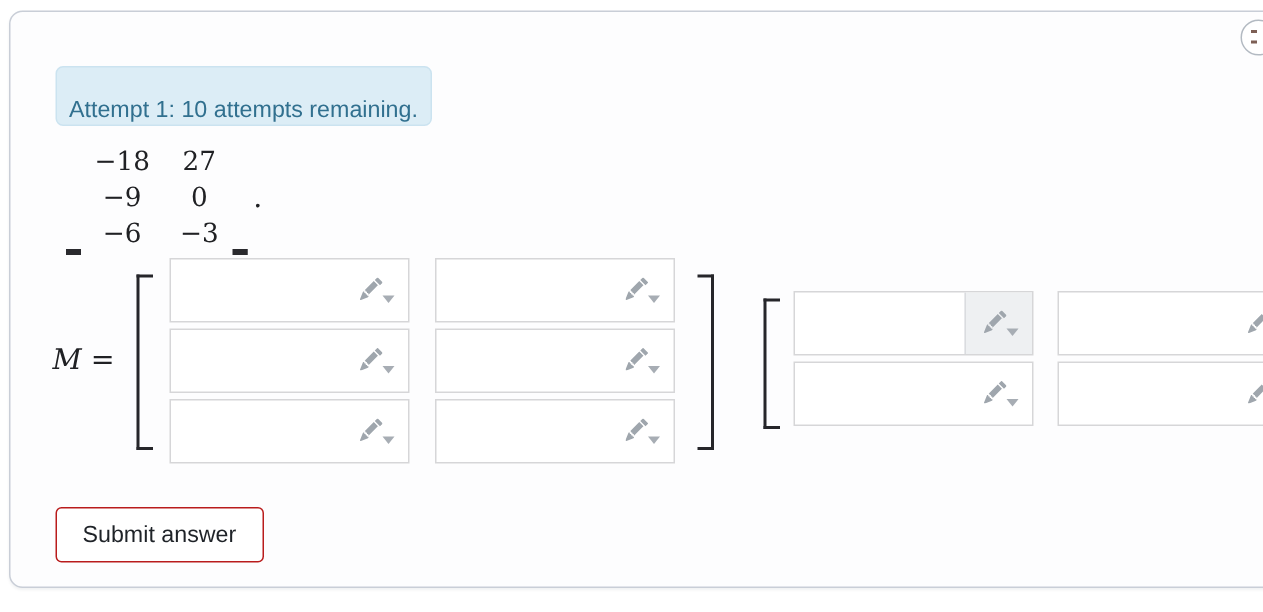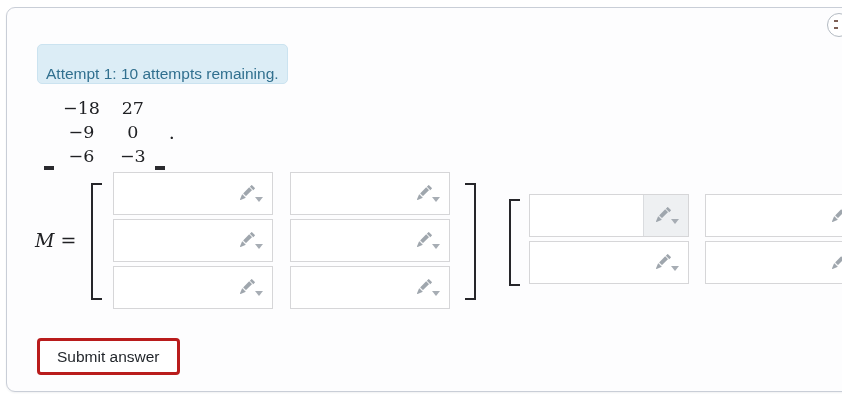--- a/index.html
+++ b/index.html
@@ -63,21 +63,21 @@
   .pencil { width:15px; height:15px; fill:#9fa6ad; margin:0 6px 2px 0; }
   .caret {
     position:absolute; right:9px; bottom:12px; width:0; height:0;
     border-left:4px solid transparent; border-right:4px solid transparent;
     border-top:5px solid #a7adb4;
   }
 
   .btns { position:absolute; left:30px; top:330px; display:flex; gap:13px; }
   .btn {
     height:37px; padding:0 17px; background:#ffffff; color:#1f2328;
-    border:3px solid #b91c1c; border-radius:4px; font-size:15.5px;
+    border:1px solid #b91c1c; border-radius:4px; font-size:15.5px;
     font-family:"Liberation Sans", sans-serif; display:flex; align-items:center; cursor:pointer;
   }
 
   .corner-circle {
     position:absolute; left:827px; top:13px; width:24px; height:24px;
     border-radius:50%; border:1.5px solid #b3bac2; background:#fff; box-sizing:border-box;
   }
   .corner-circle i { position:absolute; width:4px; height:2px; background:#7d5f55; }
   .corner-circle .m1 { left:6px; top:6px; }
   .corner-circle .m2 { left:6px; bottom:7px; }

